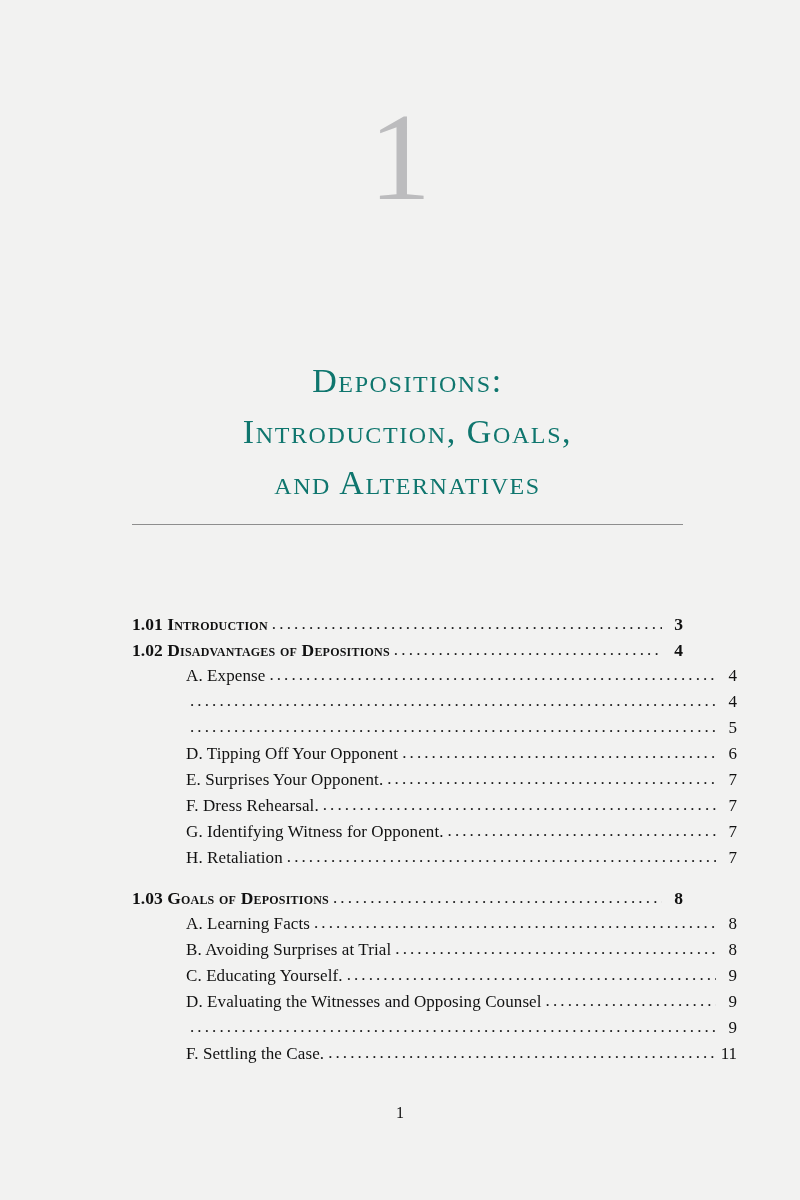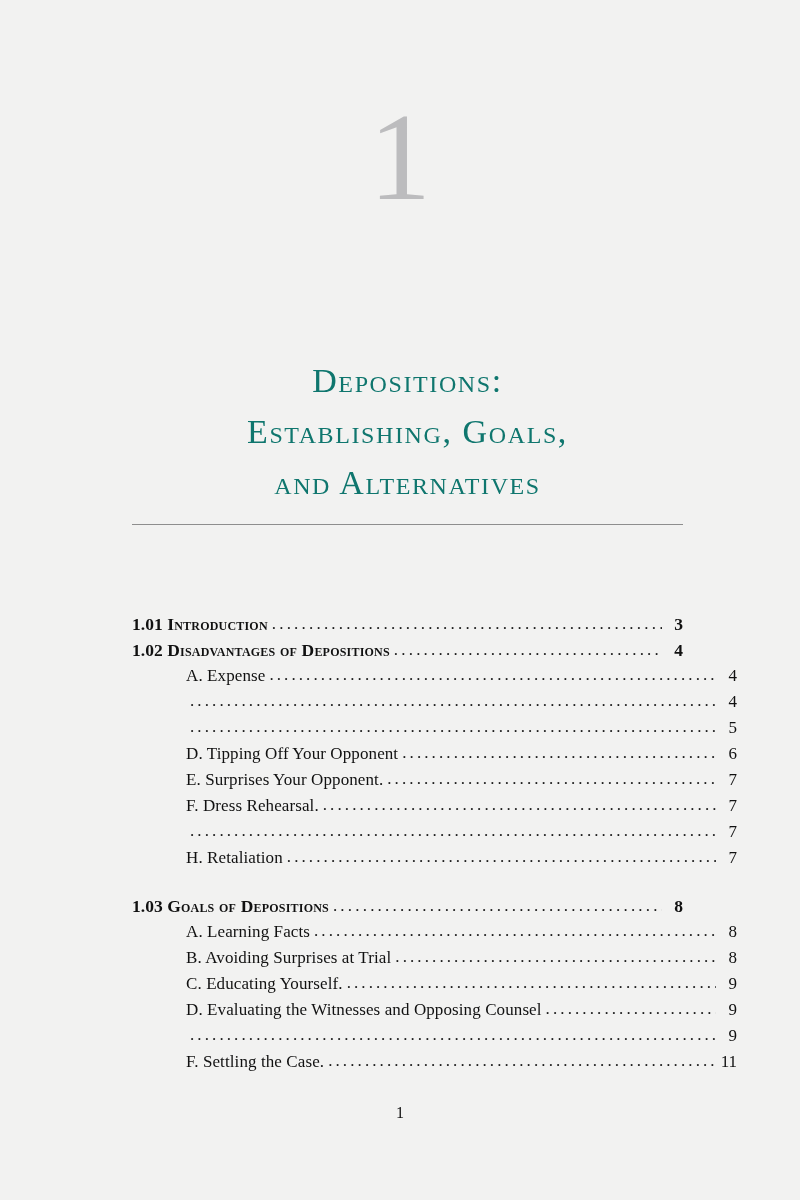--- a/index.html
+++ b/index.html
@@ -67,21 +67,21 @@
 
   
   .toc {
     position: absolute;
     top: 614px;
     left: 132px;
     width: 551px;
   }
 
   .toc-group + .toc-group {
-    margin-top: 22px;
+    margin-top: 14px;
   }
 
   .toc-row {
     display: flex;
     align-items: baseline;
     width: 100%;
     height: 26px;
   }
 
   .toc-row .label {
@@ -153,21 +153,21 @@
 </style>
 </head>
 <body>
 
 <div class="page">
 
   <div class="chapter-number">1</div>
 
   <div class="chapter-title">
     <div class="tline">Depositions:</div>
-    <div class="tline">Establishing, Goals,</div>
+    <div class="tline">Introduction, Goals,</div>
     <div class="tline">and Alternatives</div>
   </div>
 
   <div class="title-rule"></div>
 
   <div class="toc" id="toc-root">
       <div class="toc-group">
         <div class="toc-row section">
           <span class="label"><span class="num">1.01</span> <span>Introduction</span></span>
           <span class="dots">....................................................................................................</span>
@@ -200,20 +200,21 @@
           <span class="label">E. Surprises Your Opponent.</span>
           <span class="dots">....................................................................................................</span>
           <span class="pageno">7</span>
         </div>
         <div class="toc-row sub">
           <span class="label">F. Dress Rehearsal.</span>
           <span class="dots">....................................................................................................</span>
           <span class="pageno">7</span>
         </div>
         <div class="toc-row sub">
+          <span class="label">G. Identifying Witness for Opponent.</span>
           <span class="dots">....................................................................................................</span>
           <span class="pageno">7</span>
         </div>
         <div class="toc-row sub">
           <span class="label">H. Retaliation</span>
           <span class="dots">....................................................................................................</span>
           <span class="pageno">7</span>
         </div>
       </div>
       <div class="toc-group">

